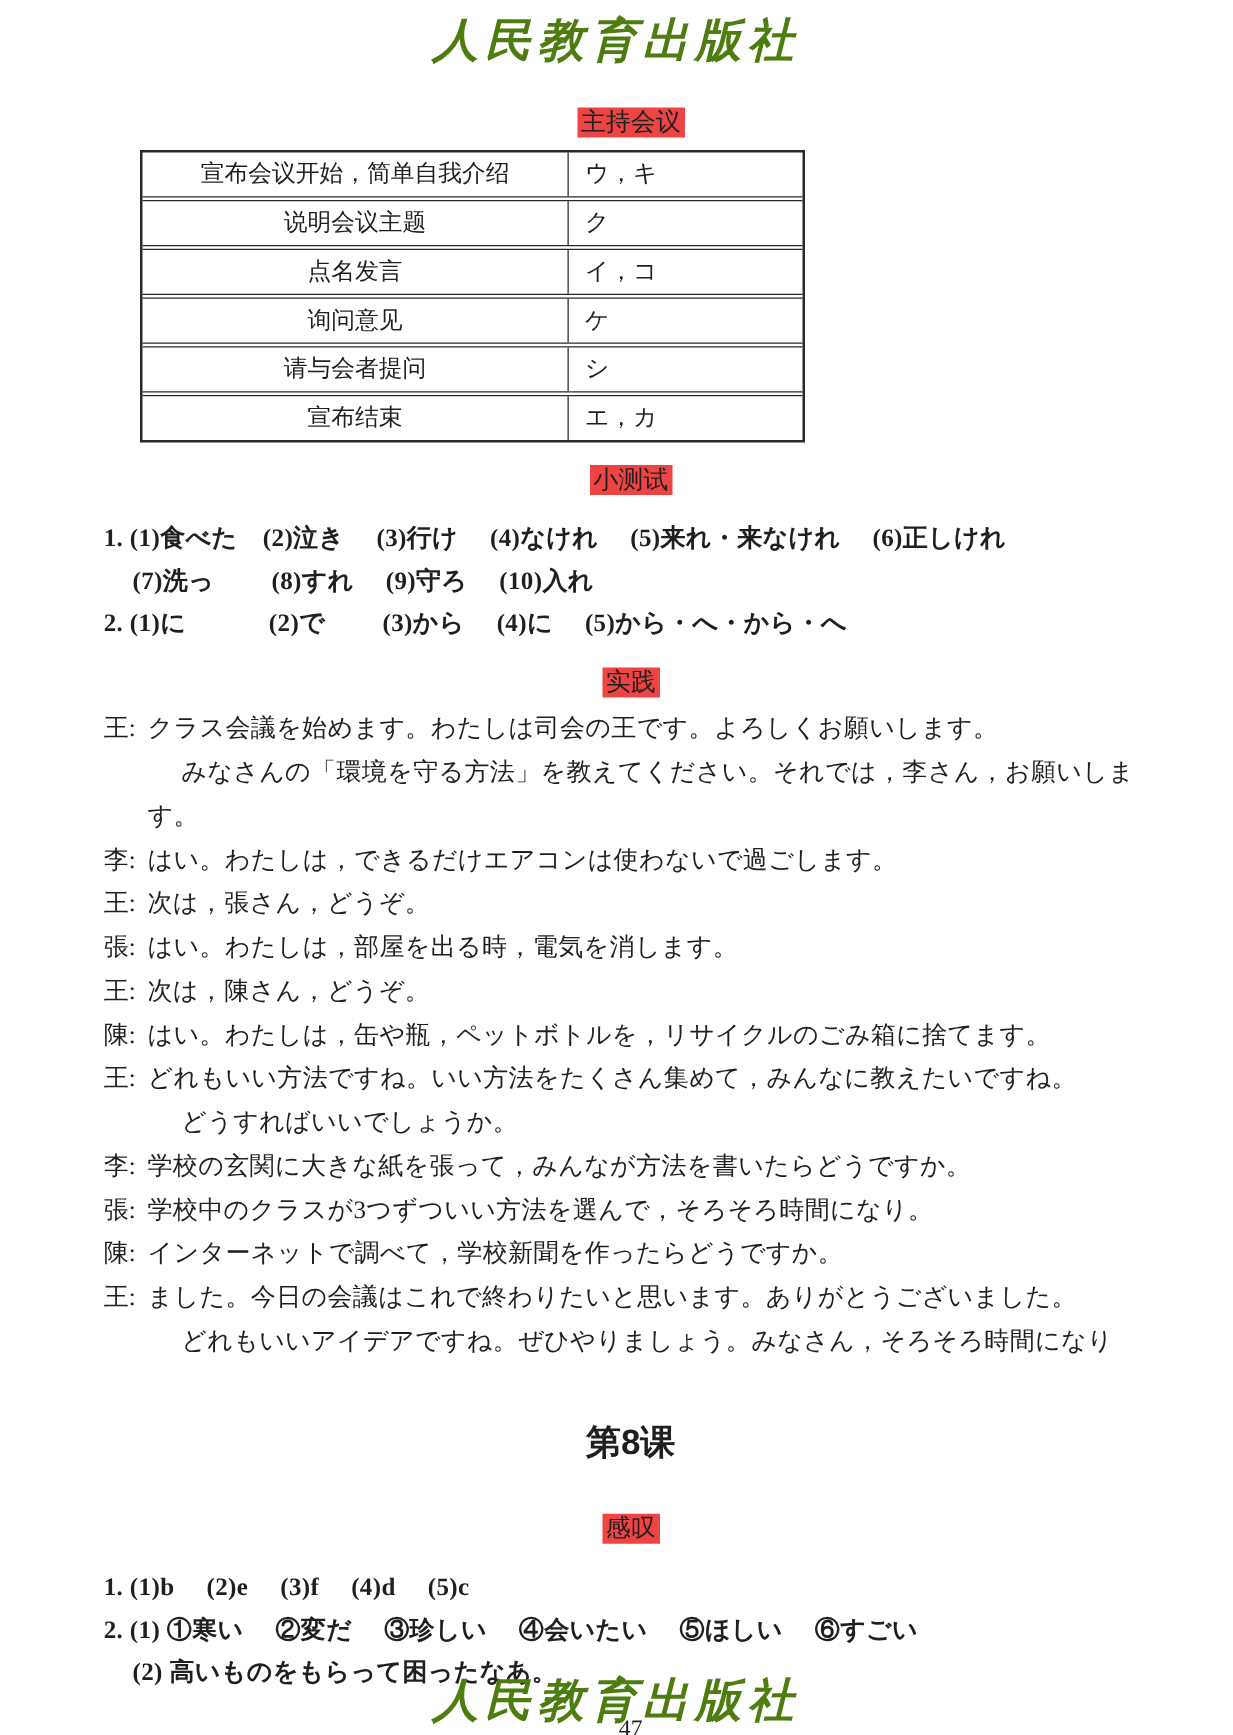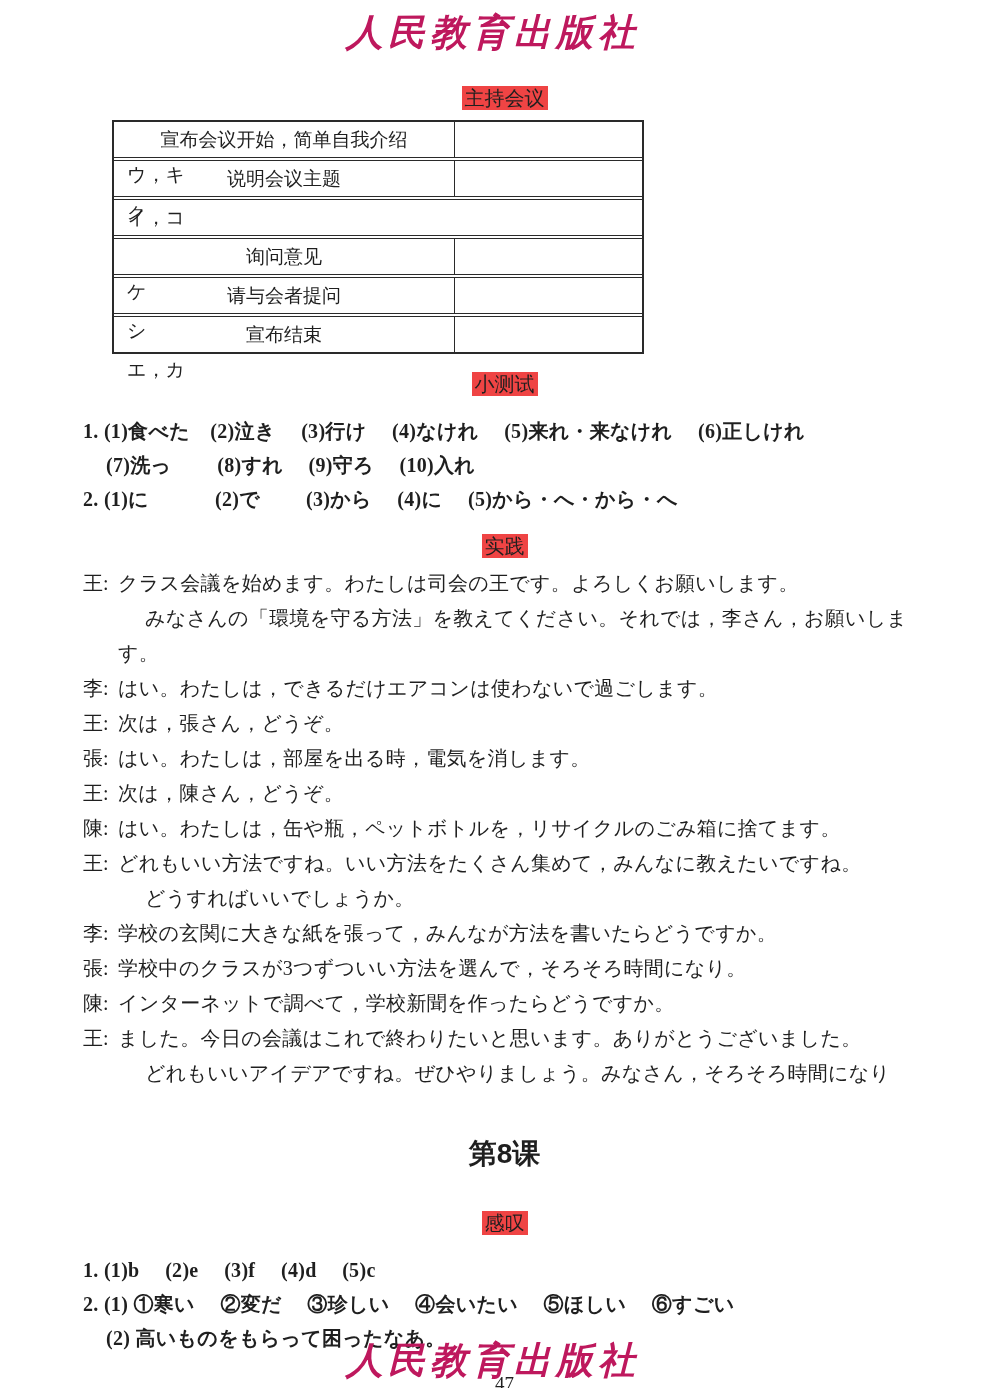--- a/index.html
+++ b/index.html
@@ -7,21 +7,21 @@
     position: relative;
     width: 986px;
     height: 1388px;
     background: #ffffff;
     overflow: hidden;
     font-family: "Liberation Serif", serif;
     color: #1f1f1f;
   }
   .logo {
     text-align: center;
-    color: #be185d;
+    color: #4d7c0f;
     font-family: "DejaVu Serif", serif;
     font-style: italic;
     font-weight: bold;
     font-size: 37px;
     letter-spacing: 5px;
     line-height: 1.2;
     user-select: none;
   }
   .logo.top { padding-top: 10px; height: 58px; }
   .logo.bottom { position: absolute; left: 0; right: 0; bottom: 6px; }
@@ -46,21 +46,20 @@
     padding: 0;
   }
   .trow {
     display: flex;
     border-bottom: 1px solid #2a2a2a;
     border-top: 1px solid #2a2a2a;
     margin-top: 2px;
     font-size: 19px;
     line-height: 35px;
     height: 35px;
-    flex-direction: column;
   }
   .trow:first-child { margin-top: 0; border-top: none; }
   .trow:last-child { border-bottom: none; }
   .trow .task {
     width: 340px;
     text-align: center;
     border-right: 1px solid #2a2a2a;
   }
   .trow .answer {
     flex: 1;
@@ -127,20 +126,21 @@
     <div class="ans-table">
       <div class="trow">
         <div class="task">宣布会议开始，简单自我介绍</div>
         <div class="answer">ウ，キ</div>
       </div>
       <div class="trow">
         <div class="task">说明会议主题</div>
         <div class="answer">ク</div>
       </div>
       <div class="trow">
+        <div class="task">点名发言</div>
         <div class="answer">イ，コ</div>
       </div>
       <div class="trow">
         <div class="task">询问意见</div>
         <div class="answer">ケ</div>
       </div>
       <div class="trow">
         <div class="task">请与会者提问</div>
         <div class="answer">シ</div>
       </div>

